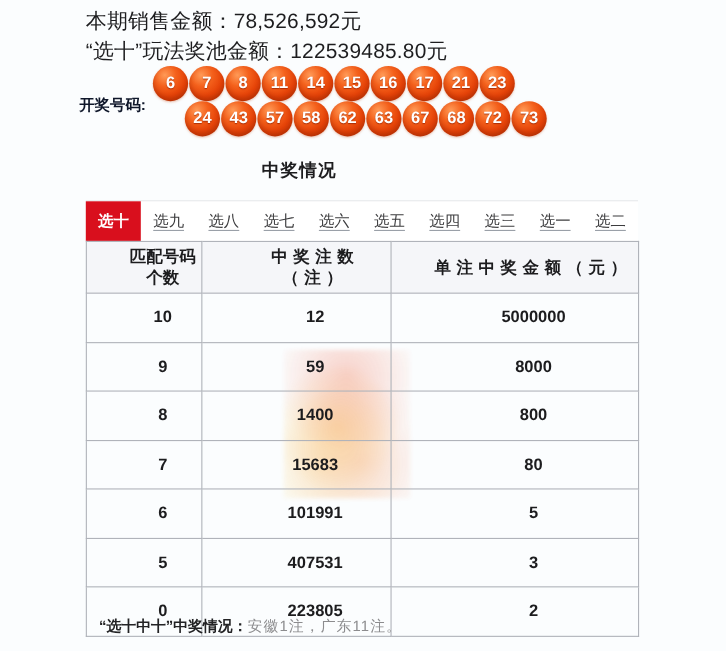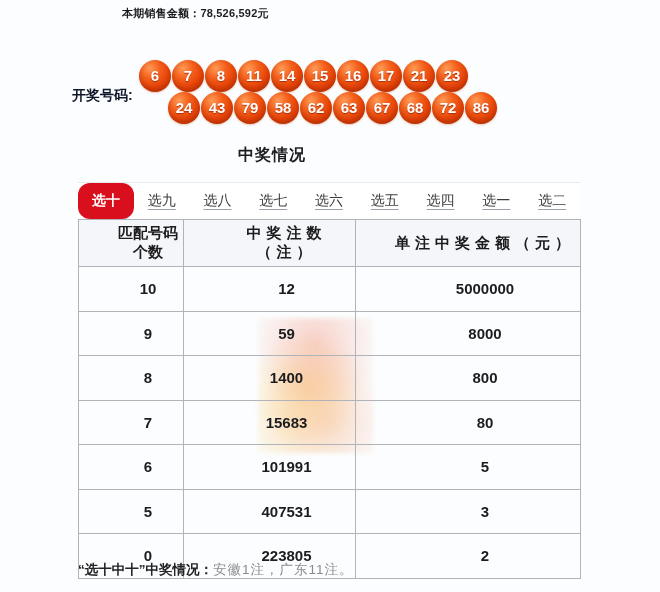--- a/index.html
+++ b/index.html
@@ -5,21 +5,21 @@
   html,body{margin:0;padding:0;}
   body{
     width:660px;height:592px;
     background:#f7fafc;
     font-family:"Liberation Sans","DejaVu Sans",sans-serif;
     overflow:hidden;
   }
   .page{position:relative;width:660px;height:592px;background:#fbfdfe;}
 
   
-  .info-line{position:absolute;left:78px;font-size:11px;font-weight:700;color:#1d1d1f;letter-spacing:.2px;margin-left:44px;}
+  .info-line{position:absolute;left:78px;font-size:19px;font-weight:400;color:#1d1d1f;letter-spacing:.2px;}
   .info-line.l1{top:6px;}
   .info-line.l2{top:34px;}
 
   
   .draw-label{position:absolute;left:72px;top:87px;font-size:14px;font-weight:700;color:#0f172a;}
   .balls{position:absolute;left:139px;top:60px;}
   .ball-row{display:flex;gap:1px;}
   .ball-row.r2{margin-left:-3px;margin-top:0px;padding-left:32px;}
   .ball{
     width:32px;height:32px;border-radius:50%;
@@ -33,21 +33,21 @@
   
   .section-title{position:absolute;top:145px;left:0;width:544px;margin:0;text-align:center;
     font-size:16px;font-weight:700;color:#1d1d1f;letter-spacing:1px;}
 
   
   .tabs{position:absolute;left:78px;top:182px;width:502px;height:37px;display:flex;
     background:#fff;border-top:1px solid #e7e9ec;box-sizing:border-box;}
   .tab{flex:1 1 0;display:flex;align-items:center;justify-content:center;
     font-size:14px;color:#3c3c3e;cursor:pointer;}
   .tab .tab-label{text-decoration:underline;text-underline-offset:4px;text-decoration-color:#9aa0a8;}
-  .tab.active{background:#d90f1d;border-radius:12px;}
+  .tab.active{background:#d90f1d;}
   .tab.active .tab-label{color:#fff;font-weight:700;text-decoration:none;}
 
   
   table.prize{position:absolute;left:78px;top:219px;width:502px;border-collapse:collapse;table-layout:fixed;
     background:transparent;}
   table.prize col.c1{width:105px;} table.prize col.c2{width:172px;} table.prize col.c3{width:225px;}
   table.prize th,table.prize td{
     border:1px solid #b0b3ba;text-align:center;vertical-align:middle;
     color:#1c1c1e;background:transparent;padding-left:35px;
   }
@@ -58,58 +58,61 @@
   
   .watermark{position:absolute;left:258px;top:318px;width:115px;height:135px;pointer-events:none;
     background:
       radial-gradient(circle at 50% 18%, rgba(235,60,20,.30) 0%, rgba(235,60,20,0) 55%),
       radial-gradient(circle at 42% 52%, rgba(250,170,40,.38) 0%, rgba(250,170,40,0) 60%),
       radial-gradient(circle at 60% 75%, rgba(240,90,30,.26) 0%, rgba(240,90,30,0) 60%),
       radial-gradient(circle at 30% 80%, rgba(250,200,60,.25) 0%, rgba(250,200,60,0) 55%);
     filter:blur(2px);opacity:.75;z-index:0;}
 
   
-  .footnote{position:absolute;left:78px;top:561px;font-size:13.5px;}
+  .footnote{position:absolute;left:90px;top:561px;font-size:13.5px;}
   .fn-label{font-weight:700;color:#232325;}
   .fn-value{color:#8c8c8e;font-weight:400;letter-spacing:1px;}
 </style>
 </head>
 <body>
 
 <div class="page">
 
   <div class="info-line l1">
     <span>本期销售金额：</span><span>78,526,592元</span>
+  </div>
+  <div class="info-line l2">
+    <span>“选十”玩法奖池金额：</span><span>122539485.80元</span>
   </div>
 
   <div class="draw-label">开奖号码:</div>
   <div class="balls">
     <div class="ball-row r1" id="ball-row-0">
         <span class="ball">6</span>
         <span class="ball">7</span>
         <span class="ball">8</span>
         <span class="ball">11</span>
         <span class="ball">14</span>
         <span class="ball">15</span>
         <span class="ball">16</span>
         <span class="ball">17</span>
         <span class="ball">21</span>
         <span class="ball">23</span>
       </div>
     <div class="ball-row r2" id="ball-row-1">
         <span class="ball">24</span>
         <span class="ball">43</span>
-        <span class="ball">79</span>
+        <span class="ball">57</span>
         <span class="ball">58</span>
         <span class="ball">62</span>
         <span class="ball">63</span>
         <span class="ball">67</span>
         <span class="ball">68</span>
         <span class="ball">72</span>
-        <span class="ball">86</span>
+        <span class="ball">73</span>
       </div>
   </div>
 
   <h2 class="section-title">中奖情况</h2>
 
   <div class="tabs" id="tabs">
       <div class="tab active">
         <span class="tab-label">选十</span>
       </div>
       <div class="tab">
@@ -122,20 +125,23 @@
         <span class="tab-label">选七</span>
       </div>
       <div class="tab">
         <span class="tab-label">选六</span>
       </div>
       <div class="tab">
         <span class="tab-label">选五</span>
       </div>
       <div class="tab">
         <span class="tab-label">选四</span>
+      </div>
+      <div class="tab">
+        <span class="tab-label">选三</span>
       </div>
       <div class="tab">
         <span class="tab-label">选一</span>
       </div>
       <div class="tab">
         <span class="tab-label">选二</span>
       </div>
     </div>
 
   <div class="watermark"></div>

